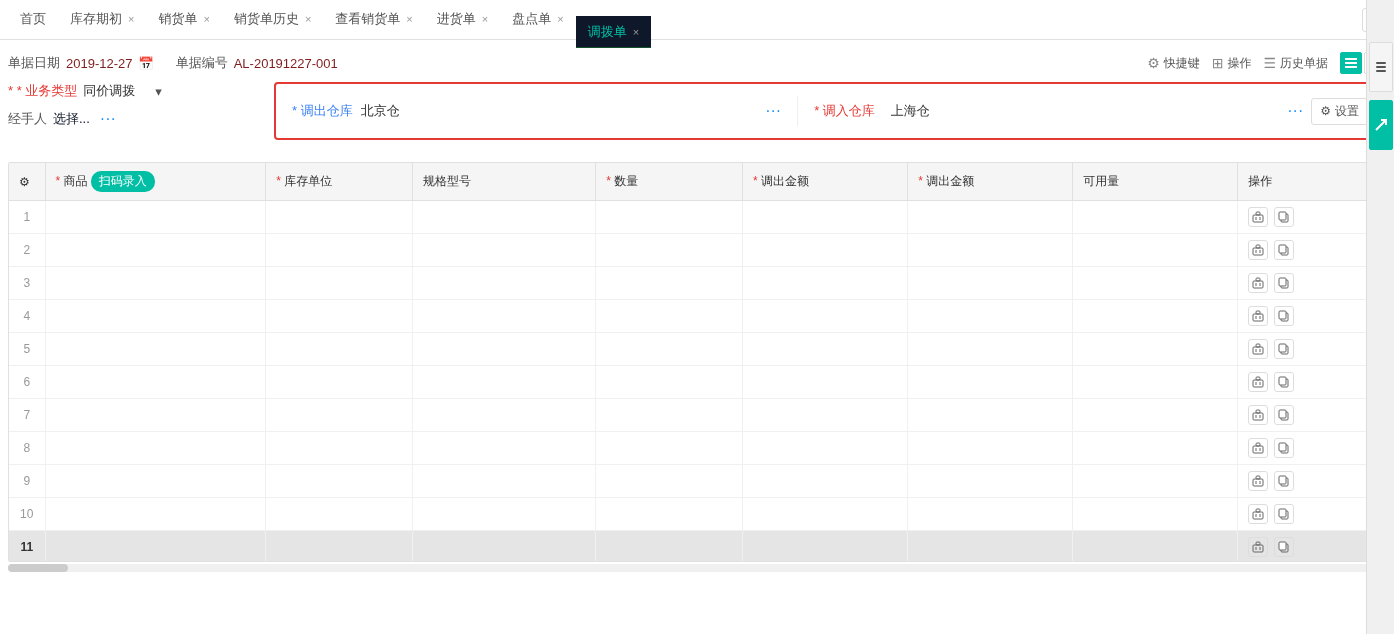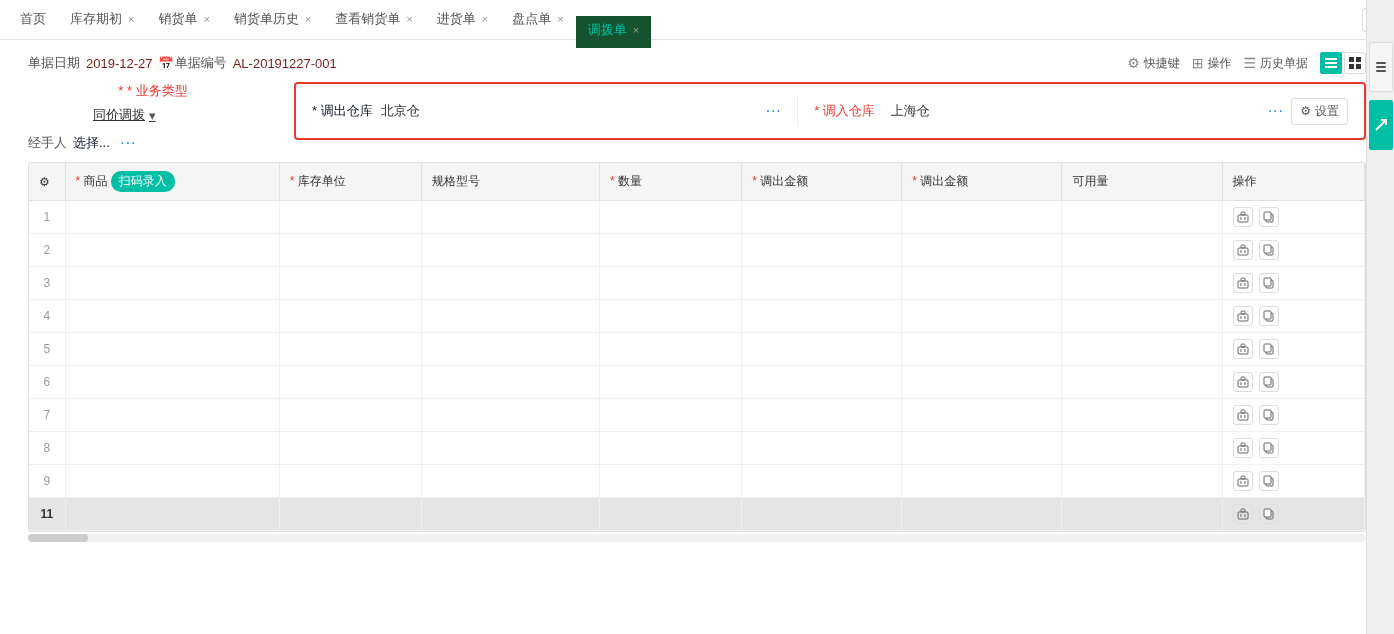--- a/index.html
+++ b/index.html
@@ -19,40 +19,40 @@
       padding: 0 12px;
       height: 32px;
       cursor: pointer;
       font-size: 13px;
       color: #555;
       border-bottom: 2px solid transparent;
       white-space: nowrap;
     }
     .tab.active {
       color: #00bfa5;
-      border-bottom: 4px solid #14532d;
-      background: #14532d;
+      border-bottom: 1px solid #14532d;
+      background: #0f172a;
       margin-top: 25px;
     }
     .tab .close-icon {
       margin-left: 6px;
       color: #999;
       font-size: 11px;
     }
     .tab-close-btn {
       position: absolute; right: 8px; top: 50%; transform: translateY(-50%);
       width: 24px; height: 24px;
       display: flex; align-items: center; justify-content: center;
       border: 1px solid #ddd; border-radius: 3px;
       cursor: pointer; color: #666; font-size: 14px;
     }
 
     
     .main {
-      padding: 12px 28px;
+      padding: 12px 8px;
       background: #fff;
     }
     .form-field {
       display: flex; align-items: center; gap: 6px;
     }
     .form-field label { color: #555; font-size: 13px; }
     .form-field .value { color: #7f1d1d; font-size: 13px; }
     .date-icon {
       color: #00bfa5; font-size: 13px; cursor: pointer;
     }
@@ -103,28 +103,28 @@
       flex: 1;
       display: flex; align-items: center; gap: 16px;
     }
     .field-value {
       color: #333; font-size: 13px;
     }
     .more-dots {
       color: #1890ff; font-size: 16px; cursor: pointer; margin-left: auto;
     }
     .biz-field {
-      display: flex; align-items: center; gap: 6px; flex-direction: column;
+      display: flex; align-items: center; gap: 6px;
     }
     .biz-field label { color: #e53935; font-size: 13px; }
     .biz-field label::before { content: '* '; }
     .biz-select {
-      display: flex; align-items: center; gap: 4px;
+      display: flex; align-items: center; gap: 20px;
       min-width: 120px;
-      color: #333; cursor: pointer; text-decoration: underline;
+      color: #333; cursor: pointer;
     }
     .biz-select .arrow { color: #555; }
 
     .person-row {
       display: flex; align-items: center; gap: 6px;
     }
     .person-row label { color: #555; font-size: 13px; }
     .person-select { color: #0f172a; font-size: 13px; cursor: pointer; }
     .person-dots { color: #1890ff; font-size: 16px; cursor: pointer; margin-left: 4px; }
 
@@ -309,21 +309,21 @@
 </div>
 
 <div class="main">
 
   <div class="header-row">
     <div class="form-field">
       <label>单据日期</label>
       <span class="value">2019-12-27</span>
       <span class="date-icon">📅</span>
     </div>
-    <div class="form-field" style="margin-left: 0;">
+    <div class="form-field" style="margin-left: 21px;">
       <label>单据编号</label>
       <span class="value">AL-20191227-001</span>
     </div>
     <div class="toolbar-right">
       <div class="toolbar-btn">
         <span class="icon">⚙</span>
         <span>快捷键</span>
       </div>
       <div class="toolbar-btn">
         <span class="icon">⊞</span>
@@ -365,21 +365,21 @@
       </div>
       <div class="person-row">
         <label>经手人</label>
         <span class="person-select">选择...</span>
         <span class="person-dots">···</span>
       </div>
     </div>
 
     <div class="section-box" style="flex:1;">
       <div class="section-left">
-        <span style="color:#0f172a;">* <span>调出仓库</span></span>
+        <span style="color:#3b82f6;">* <span>调出仓库</span></span>
         <span class="field-value">北京仓</span>
         <span class="more-dots">···</span>
       </div>
       <div class="section-divider"></div>
       <div class="section-right">
         <span style="color:#e53935;">* <span>调入仓库</span></span>
         <span class="field-value">上海仓</span>
         <span class="more-dots">···</span>
       </div>
       <button class="setting-btn">
@@ -670,20 +670,48 @@
           </div>
           <div class="act-icon" title="复制">
             <svg width="12" height="12" viewBox="0 0 12 12" fill="none" stroke="#666" stroke-width="1">
               <rect x="3" y="3" width="7" height="8" rx="1"></rect>
               <rect x="1" y="1" width="7" height="8" rx="1" fill="white"></rect>
             </svg>
           </div>
         </div>
       </td>
     </tr>
+          <tr>
+      <td class="row-num">10</td>
+      <td></td>
+      <td></td>
+      <td></td>
+      <td></td>
+      <td></td>
+      <td></td>
+      <td></td>
+      <td>
+        <div class="action-cell">
+          <div class="act-icon" title="删除">
+            <svg width="12" height="12" viewBox="0 0 12 12" fill="#666">
+              <rect x="1" y="4" width="10" height="7" rx="1" fill="none" stroke="#666" stroke-width="1"></rect>
+              <rect x="4" y="1" width="4" height="3" rx="1" fill="none" stroke="#666" stroke-width="1"></rect>
+              <line x1="4" y1="6" x2="4" y2="9" stroke="#666" stroke-width="1"></line>
+              <line x1="8" y1="6" x2="8" y2="9" stroke="#666" stroke-width="1"></line>
+            </svg>
+          </div>
+          <div class="act-icon" title="复制">
+            <svg width="12" height="12" viewBox="0 0 12 12" fill="none" stroke="#666" stroke-width="1">
+              <rect x="3" y="3" width="7" height="8" rx="1"></rect>
+              <rect x="1" y="1" width="7" height="8" rx="1" fill="white"></rect>
+            </svg>
+          </div>
+        </div>
+      </td>
+    </tr>
           <tr class="subtotal-row">
       <td class="row-num">11</td>
       <td></td>
       <td></td>
       <td></td>
       <td></td>
       <td></td>
       <td></td>
       <td></td>
       <td>

